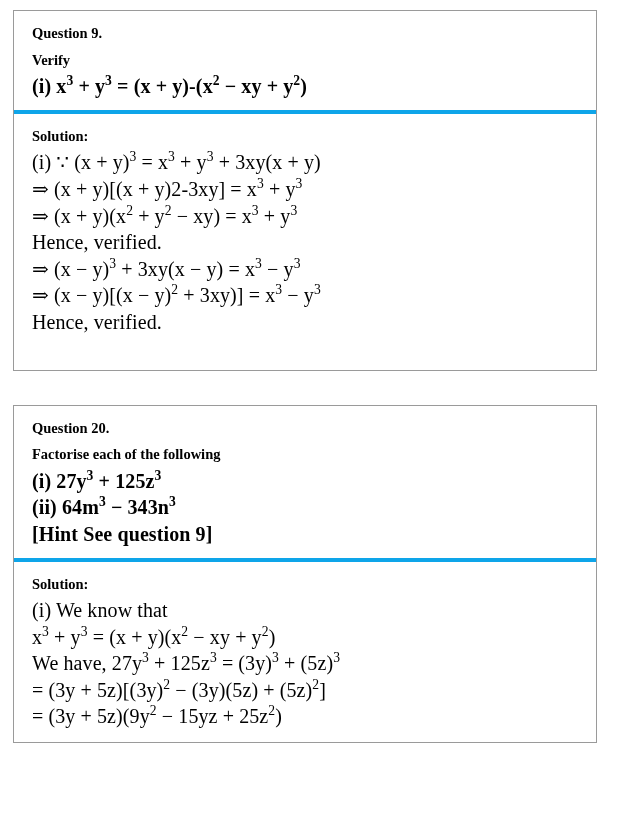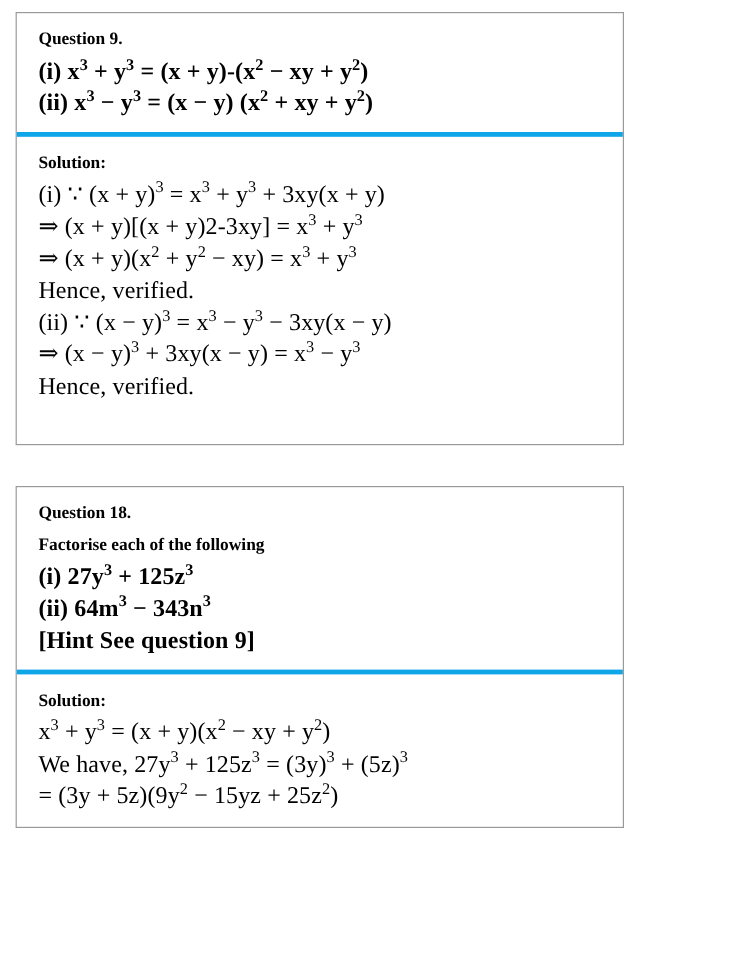--- a/index.html
+++ b/index.html
@@ -20,21 +20,21 @@
     position: absolute;
     left: 13px;
     top: 10px;
     width: 593px;
   }
   
   .qcard {
     border: 1px solid #9a9a9a;
     background: #ffffff;
     box-sizing: border-box;
-    width: 507px;
+    width: 584px;
   }
   .qcard + .qcard {
     margin-top: 34px;
   }
   .qcard-prompt {
     padding: 9px 0 10px 18px;
   }
   .qcard-solution {
     border-top: 4px solid #0ea5e9;
     padding: 9px 0 12px 18px;
@@ -65,46 +65,48 @@
   }
 </style>
 </head>
 <body>
 
 <div class="page">
 
   <section class="qcard">
     <div class="qcard-prompt">
       <div class="heading">Question 9.</div>
+      <div class="heading">Verify</div>
       <div class="line bold">(i) x<sup>3</sup> + y<sup>3</sup> = (x + y)-(x<sup>2</sup> − xy + y<sup>2</sup>)</div>
-      <div class="line bold">(ii) x<sup>3</sup> − y<sup>3</sup> = (x − y) (x<sup>2</sup> + xy + y<sup>2</sup>)</div>
     </div>
     <div class="qcard-solution">
       <div class="heading">Solution:</div>
       <div class="line">(i) ∵ (x + y)<sup>3</sup> = x<sup>3</sup> + y<sup>3</sup> + 3xy(x + y)</div>
       <div class="line">⇒ (x + y)[(x + y)2-3xy] = x<sup>3</sup> + y<sup>3</sup></div>
       <div class="line">⇒ (x + y)(x<sup>2</sup> + y<sup>2</sup> − xy) = x<sup>3</sup> + y<sup>3</sup></div>
       <div class="line">Hence, verified.</div>
-      <div class="line">(ii) ∵ (x − y)<sup>3</sup> = x<sup>3</sup> − y<sup>3</sup> − 3xy(x − y)</div>
       <div class="line">⇒ (x − y)<sup>3</sup> + 3xy(x − y) = x<sup>3</sup> − y<sup>3</sup></div>
+      <div class="line">⇒ (x − y)[(x − y)<sup>2</sup> + 3xy)] = x<sup>3</sup> − y<sup>3</sup></div>
       <div class="line">Hence, verified.</div>
       <div class="tail-space"></div>
     </div>
   </section>
 
   <section class="qcard">
     <div class="qcard-prompt">
-      <div class="heading">Question 18.</div>
+      <div class="heading">Question 20.</div>
       <div class="heading">Factorise each of the following</div>
       <div class="line bold">(i) 27y<sup>3</sup> + 125z<sup>3</sup></div>
       <div class="line bold">(ii) 64m<sup>3</sup> − 343n<sup>3</sup></div>
       <div class="line bold">[Hint See question 9]</div>
     </div>
     <div class="qcard-solution">
       <div class="heading">Solution:</div>
+      <div class="line">(i) We know that</div>
       <div class="line">x<sup>3</sup> + y<sup>3</sup> = (x + y)(x<sup>2</sup> − xy + y<sup>2</sup>)</div>
       <div class="line">We have, 27y<sup>3</sup> + 125z<sup>3</sup> = (3y)<sup>3</sup> + (5z)<sup>3</sup></div>
+      <div class="line">= (3y + 5z)[(3y)<sup>2</sup> − (3y)(5z) + (5z)<sup>2</sup>]</div>
       <div class="line">= (3y + 5z)(9y<sup>2</sup> − 15yz + 25z<sup>2</sup>)</div>
 
     </div>
   </section>
 
 </div>
 
 </body></html>

